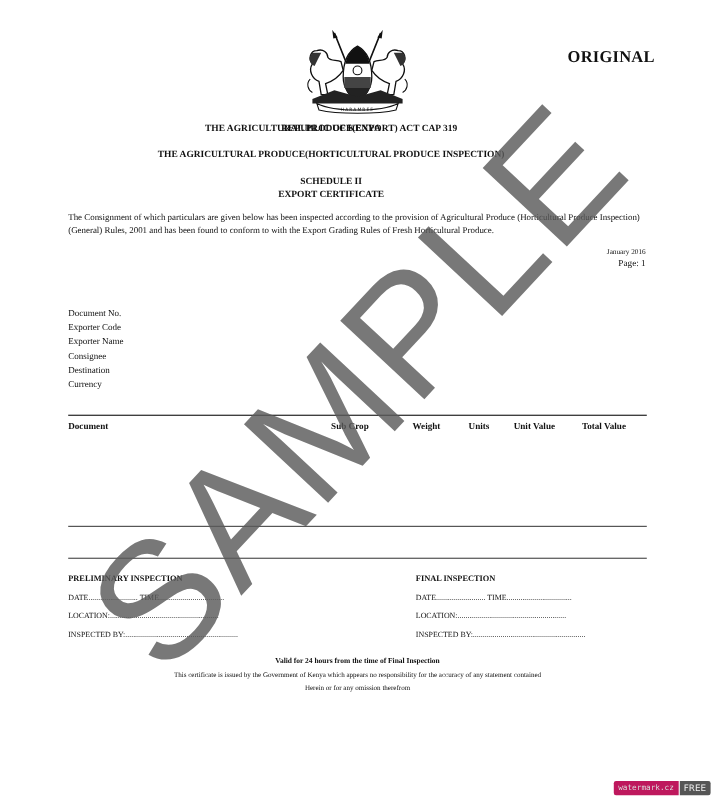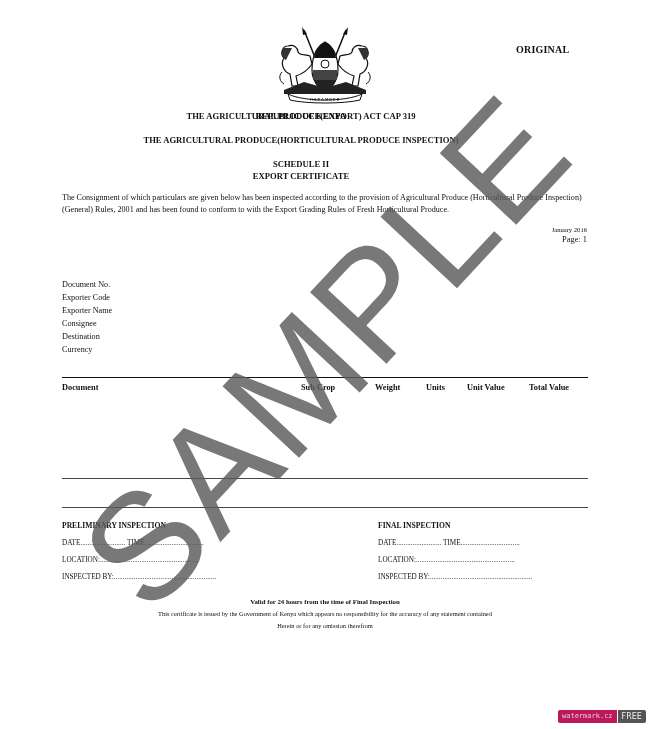--- a/index.html
+++ b/index.html
@@ -2,21 +2,21 @@
 <html><head>
   <meta charset="utf-8">
   <style>
     * { margin: 0; padding: 0; box-sizing: border-box; }
     html, body { width: 650px; height: 729px; background: #ffffff; overflow: hidden; }
     body { position: relative; font-family: "Liberation Serif", "DejaVu Serif", serif; color: #111; }
     .abs { position: absolute; }
     .page { position: absolute; left: 0; top: 0; width: 650px; height: 729px; background: #fff; }
 
     .crest { left: 274px; top: 26px; width: 102px; height: 78px; }
-    .original { left: 516px; top: 44px; font-size: 10px; font-weight: bold; letter-spacing: 0.2px; }
+    .original { left: 516px; top: 44px; font-size: 15px; font-weight: bold; letter-spacing: 0.2px; }
 
     .heading { left: 0; width: 602px; text-align: center; font-size: 8.6px; font-weight: bold; line-height: 12px; }
     .h1 { top: 110px; }
     .h2 { top: 110px; }
     .h3 { top: 134px; }
     .h4 { top: 146px; }
     .h5 { top: 158px; }
     .h6 { top: 170px; }
 
     .intro { left: 62px; top: 192px; width: 530px; font-size: 8.1px; line-height: 12px; }

